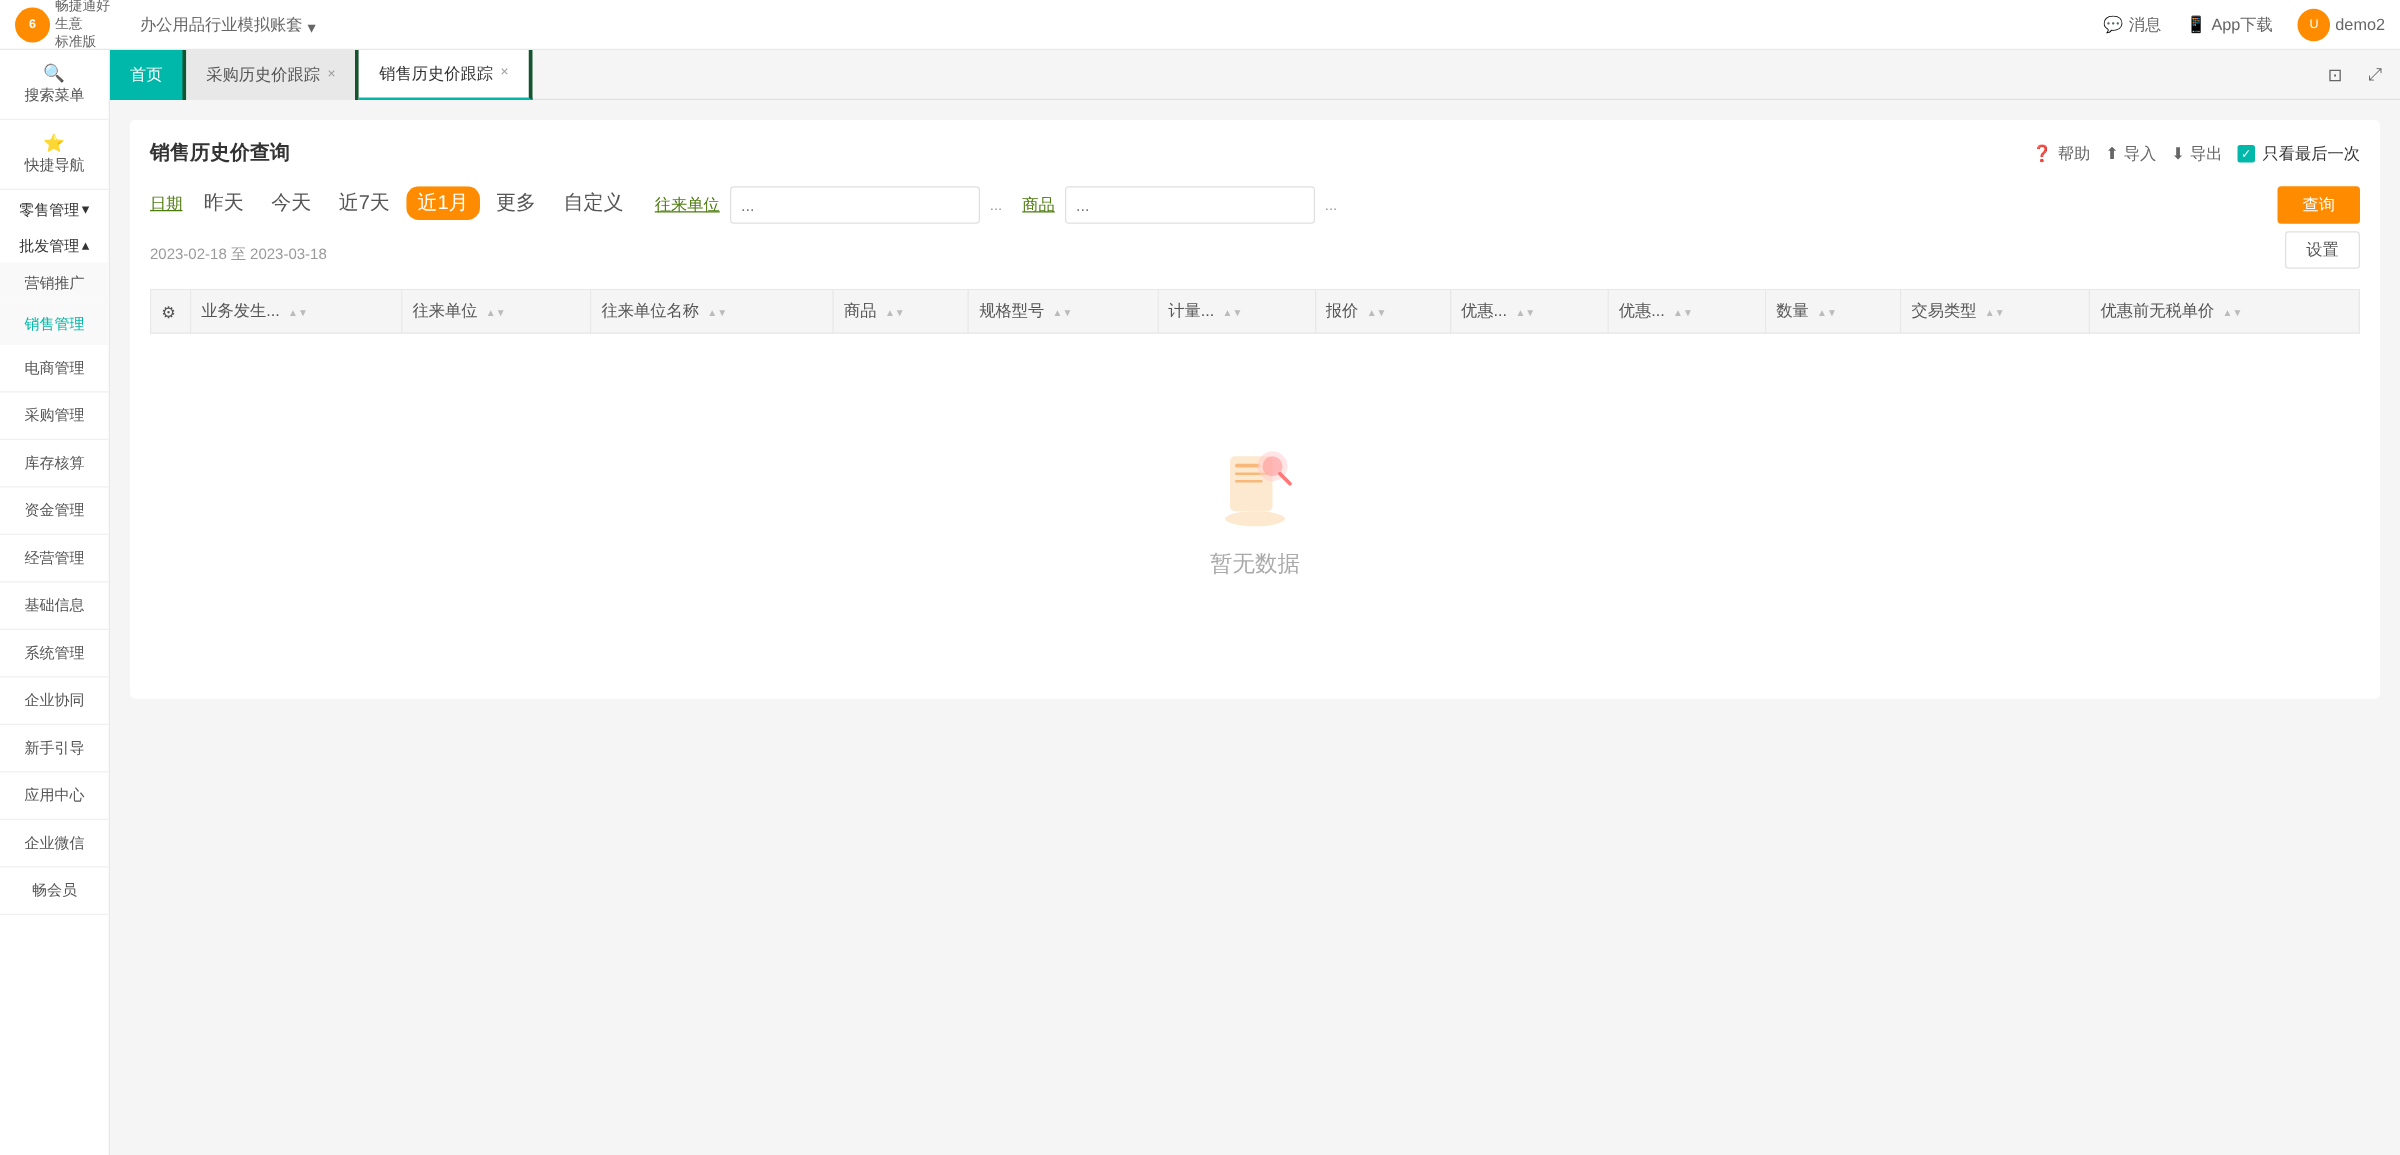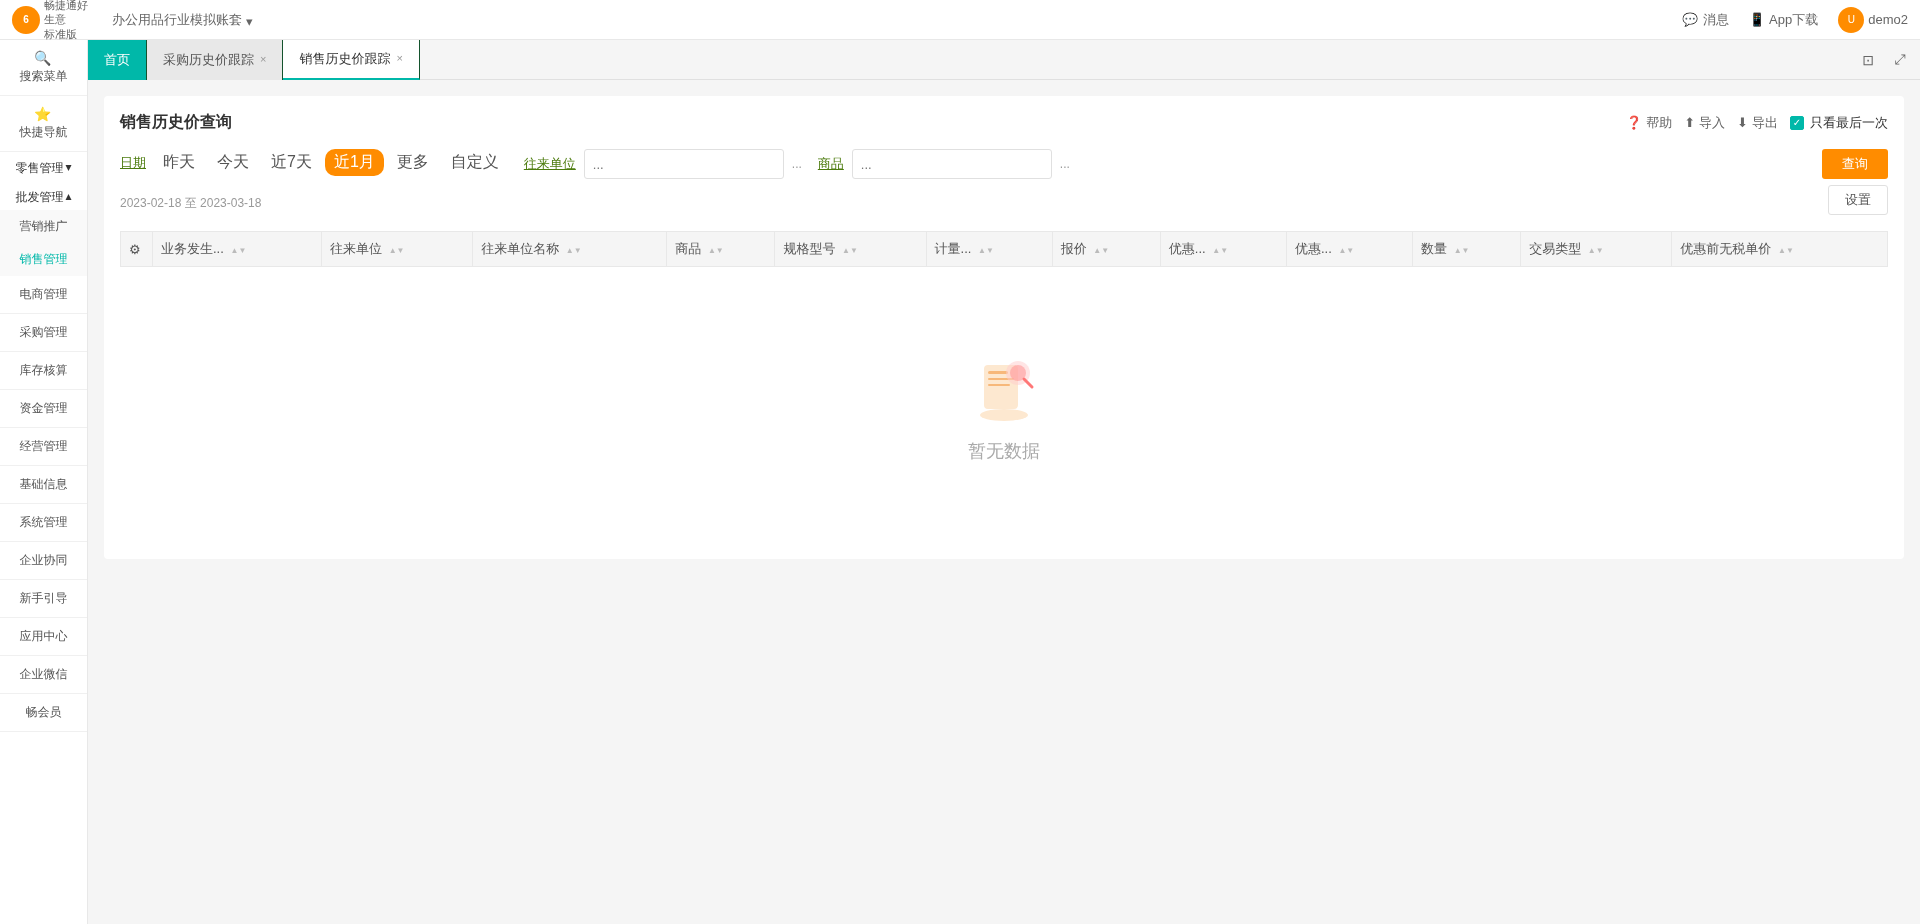--- a/index.html
+++ b/index.html
@@ -151,21 +151,21 @@
     .tab {
       height: 40px;
       padding: 4px 16px;
       display: flex;
       align-items: center;
       gap: 6px;
       cursor: pointer;
       font-size: 13px;
       color: #555;
       background: #e8e8e8;
-      border-right: 1px solid #14532d;
+      border-right: 3px solid #14532d;
       position: relative;
     }
     .tab.active {
       background: #fff;
       color: #333;
       border-bottom: 2px solid #00b8a9;
       text-align: center;
     }
     .tab-home {
       background: #00b8a9;

